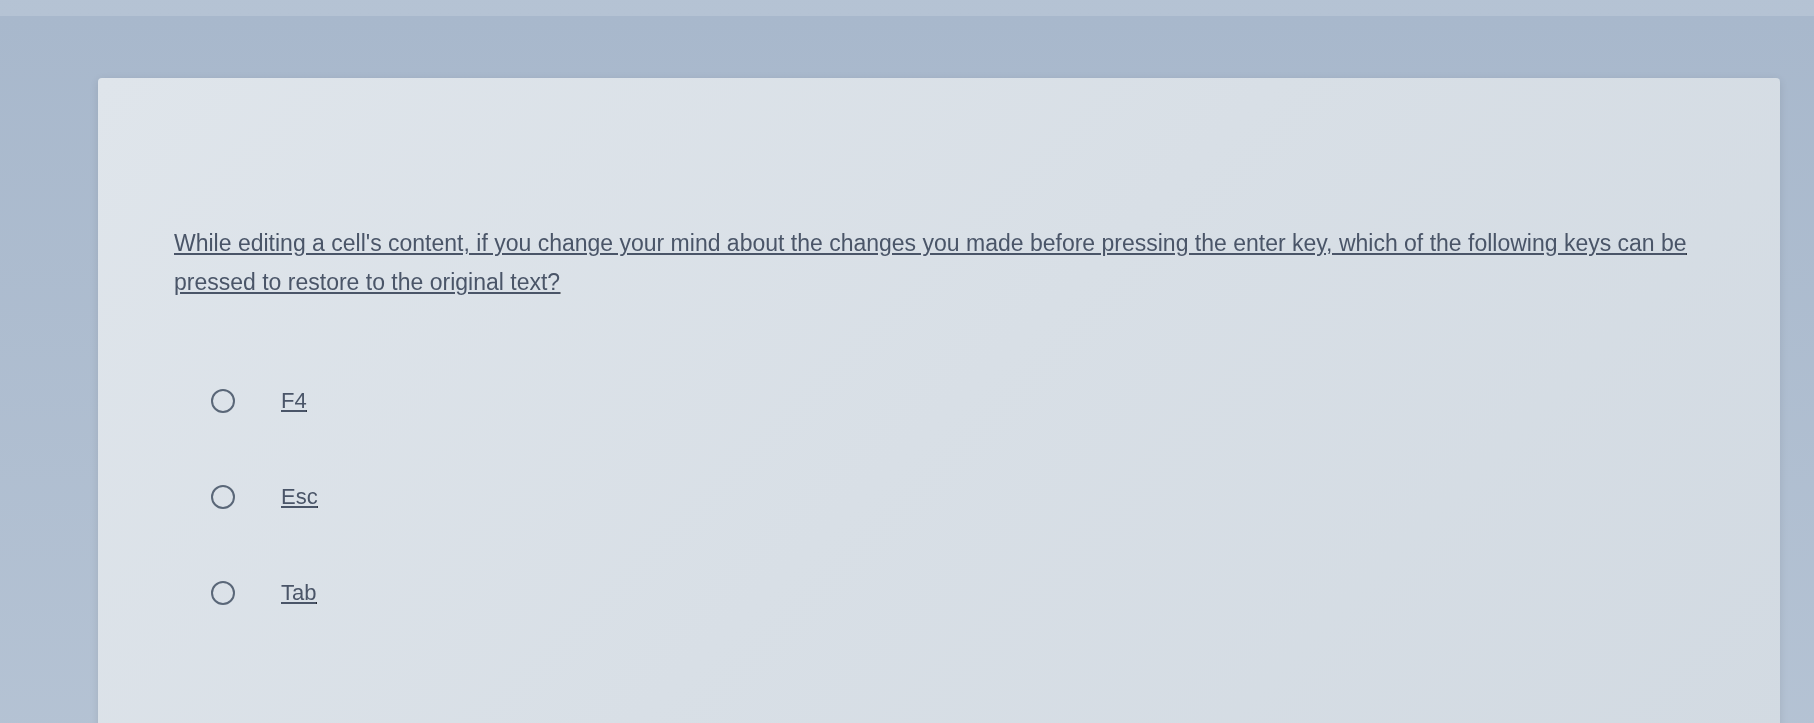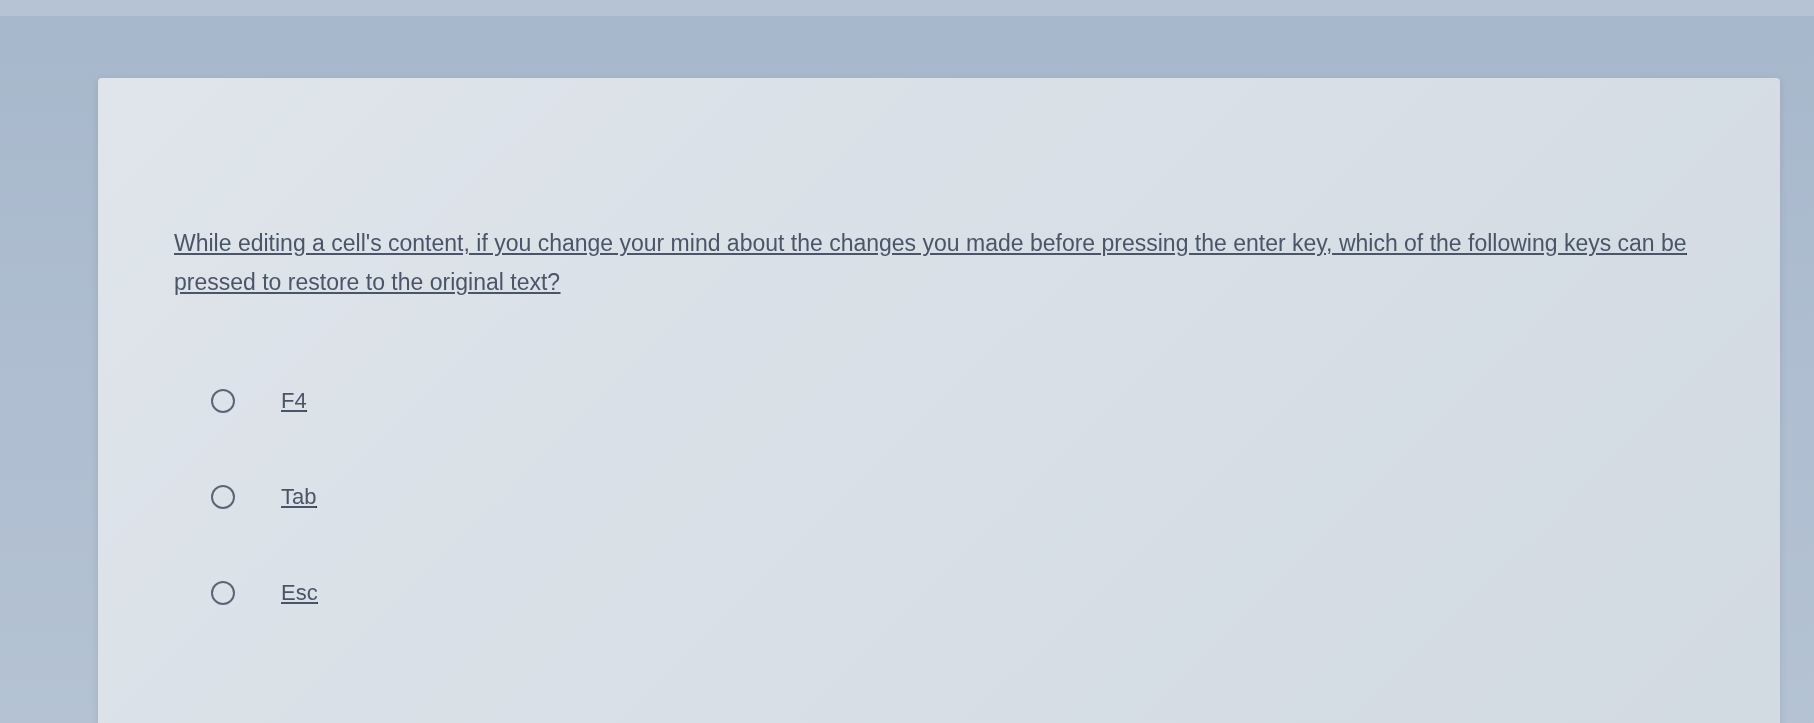--- a/index.html
+++ b/index.html
@@ -60,20 +60,20 @@
 
 <div class="question-card">
   <div class="question-text">While editing a cell's content, if you change your mind about the changes you made before pressing the enter key, which of the following keys can be pressed to restore to the original text?</div>
   <div class="options">
     <div class="option">
       <div class="radio"></div>
       <span class="option-label">F4</span>
     </div>
     <div class="option">
       <div class="radio"></div>
-      <span class="option-label">Tab</span>
+      <span class="option-label">Esc</span>
     </div>
     <div class="option">
       <div class="radio"></div>
-      <span class="option-label">Esc</span>
+      <span class="option-label">Tab</span>
     </div>
   </div>
 </div>
 
 </body></html>

